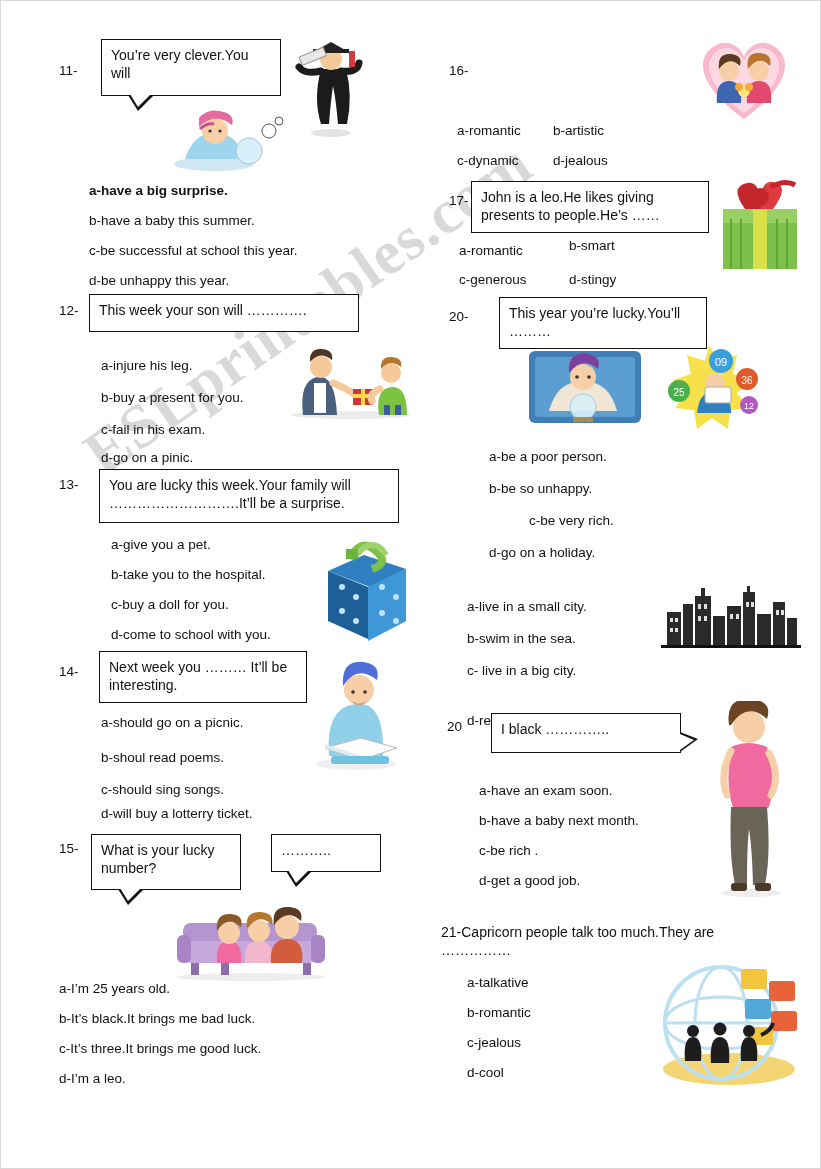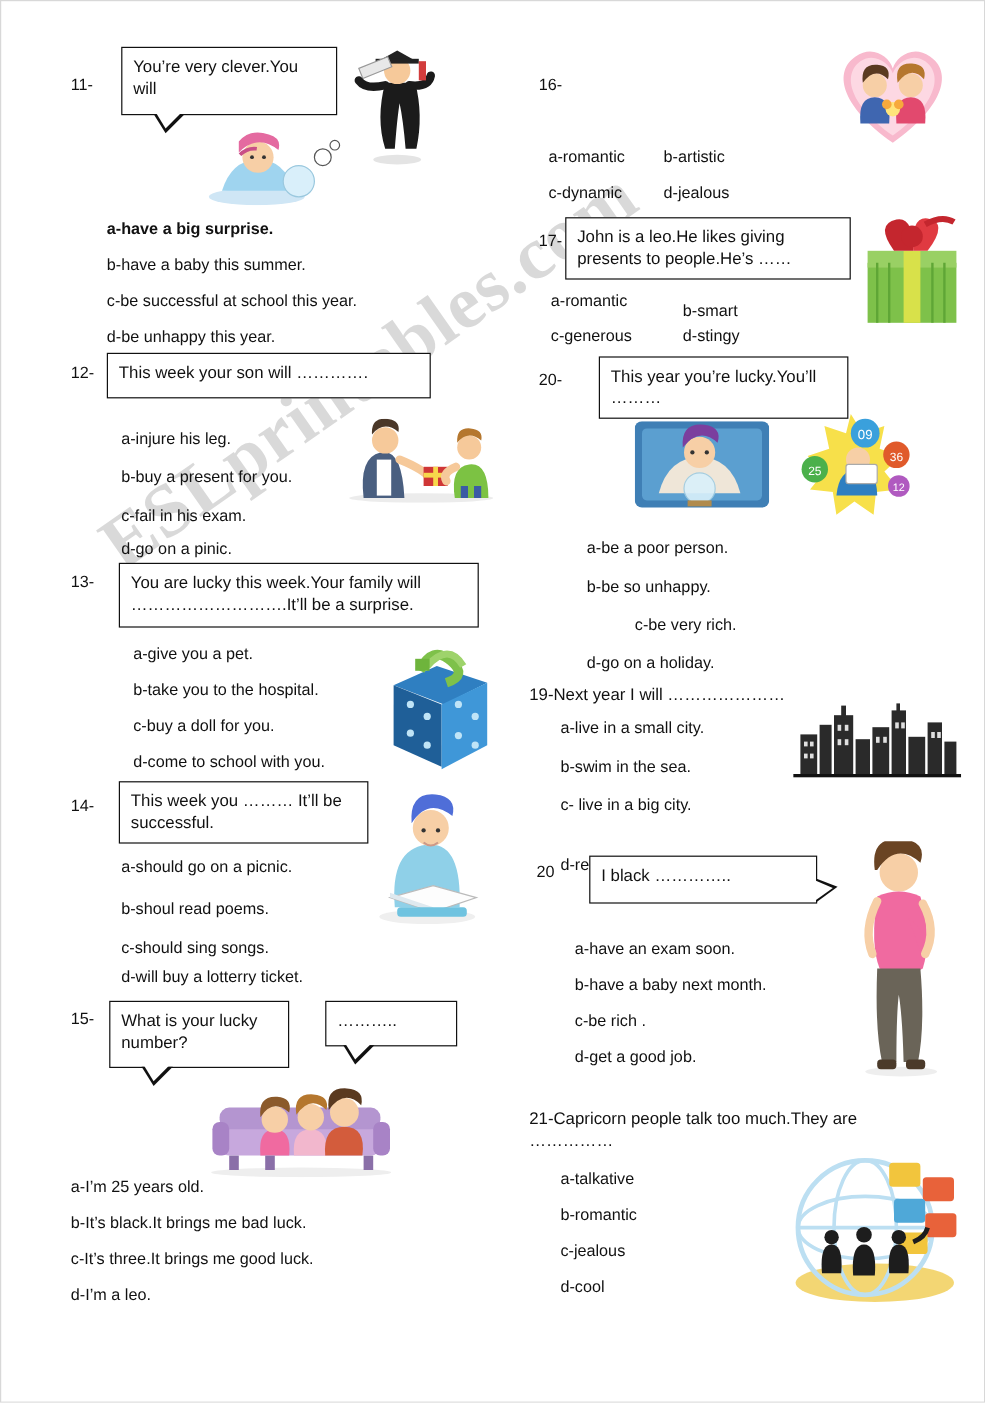--- a/index.html
+++ b/index.html
@@ -200,21 +200,21 @@
           <circle cx="90" cy="100" r="3"></circle>
       </g>
       <path d="M44 38 q10 -22 26 -8 q14 12 -4 18" fill="none" stroke="#7ec14a" stroke-width="8"></path>
       <path d="M50 34 q18 -20 30 0" fill="none" stroke="#9ed36b" stroke-width="6"></path>
       <rect x="40" y="28" width="12" height="10" fill="#6eb43c"></rect>
     </svg>
   </div>
 
   <div class="qnum" style="left:58px; top:663px;">14-</div>
   <div class="bubble" style="left:98px; top:650px; width:208px; height:52px;">
-    <span>This week you  ………  It’ll be successful.</span>
+    <span>Next week you  ………  It’ll be interesting.</span>
   </div>
 
   <div class="opt" style="left:100px; top:714px;">a-should go on a picnic.</div>
   <div class="opt" style="left:100px; top:749px;">b-shoul read poems.</div>
   <div class="opt" style="left:100px; top:781px;">c-should sing songs.</div>
   <div class="opt" style="left:100px; top:805px;">d-will buy a lotterry ticket.</div>
 
   <div class="art" style="left:300px; top:655px; width:110px; height:115px;">
     <svg width="110" height="115" viewBox="0 0 110 115">
       <ellipse cx="55" cy="108" rx="40" ry="6" fill="#efefef"></ellipse>
@@ -312,21 +312,21 @@
         <line x1="78" y1="46" x2="78" y2="96"></line>
       </g>
       <path d="M36 36 q-16 -22 2 -26 q14 -3 14 26" fill="#c4262e"></path>
       <path d="M64 36 q18 -24 0 -27 q-14 -2 -12 27" fill="#e03a41"></path>
       <circle cx="51" cy="24" r="9" fill="#c4262e"></circle>
       <path d="M62 14 q14 -8 24 -2" stroke="#c4262e" stroke-width="5" fill="none"></path>
     </svg>
   </div>
 
   <div class="opt" style="left:458px; top:242px;">a-romantic</div>
-  <div class="opt" style="left:568px; top:250px;">b-smart</div>
+  <div class="opt" style="left:568px; top:237px;">b-smart</div>
   <div class="opt" style="left:458px; top:271px;">c-generous</div>
   <div class="opt" style="left:568px; top:271px;">d-stingy</div>
 
   <div class="qnum" style="left:448px; top:308px;">20-</div>
   <div class="bubble" style="left:498px; top:296px; width:208px; height:52px;">
     <span>This year you’re lucky.You’ll ………</span>
   </div>
 
   <div class="art" style="left:528px; top:350px; width:112px; height:78px;">
     <svg width="112" height="78" viewBox="0 0 112 78">
@@ -356,23 +356,20 @@
       <circle cx="66" cy="44" r="10" fill="#f7cfa6"></circle>
       <rect x="56" y="48" width="26" height="16" rx="2" fill="#fff" stroke="#aaa"></rect>
     </svg>
   </div>
 
   <div class="opt" style="left:488px; top:448px;">a-be a poor person.</div>
   <div class="opt" style="left:488px; top:480px;">b-be so unhappy.</div>
   <div class="opt" style="left:488px; top:512px;margin-left:40px;">c-be very rich.</div>
   <div class="opt" style="left:488px; top:544px;">d-go on a holiday.</div>
 
-  <div class="qtext" style="left:440px; top:568px;">
-    <span>19-</span><span>Next year I will …………………</span>
-  </div>
 
   <div class="opt" style="left:466px; top:598px;">a-live in a small city.</div>
   <div class="opt" style="left:466px; top:630px;">b-swim in the sea.</div>
   <div class="opt" style="left:466px; top:662px;">c- live in a big city.</div>
   <div class="opt" style="left:466px; top:694px;margin-top:18px;">d-recieve a surprising letter.</div>
 
   <div class="art" style="left:660px; top:585px; width:140px; height:62px;">
     <svg width="140" height="62" viewBox="0 0 140 62">
       <rect x="0" y="0" width="140" height="62" fill="#fff"></rect>
       <g fill="#2a2a2a">

